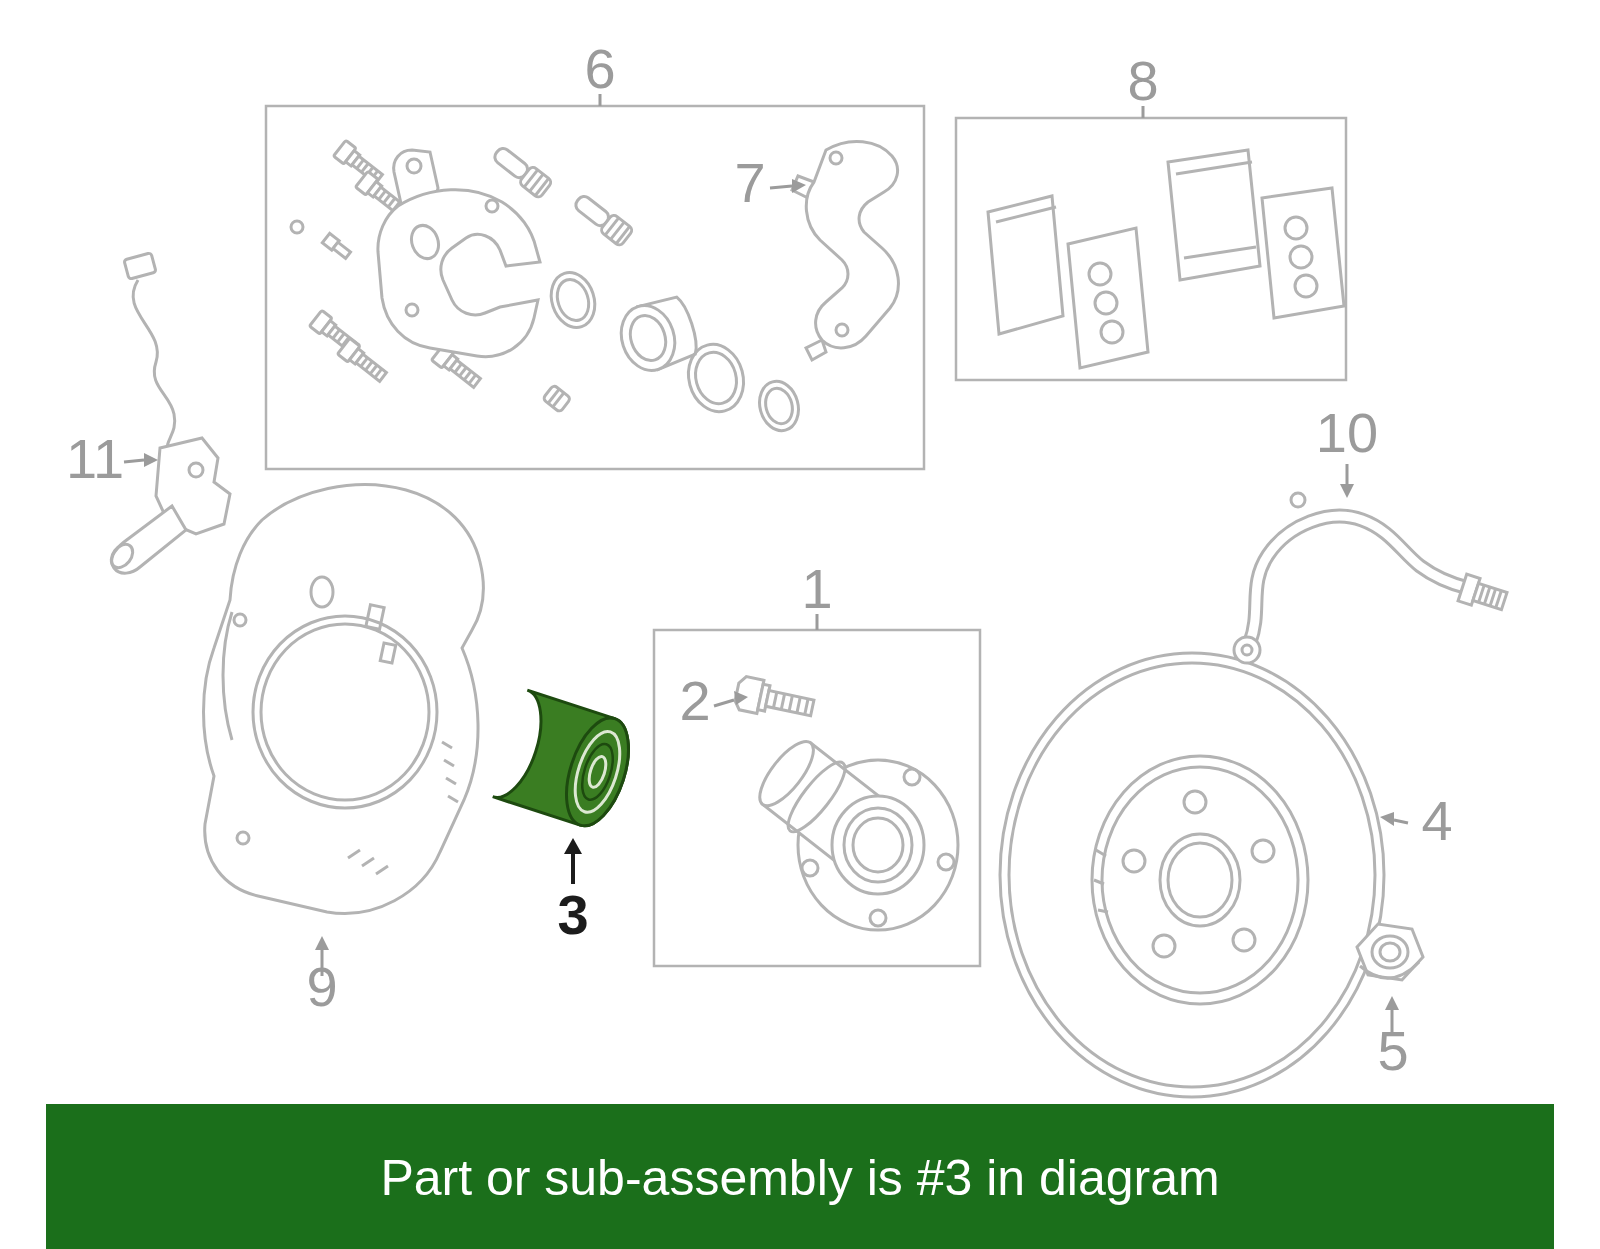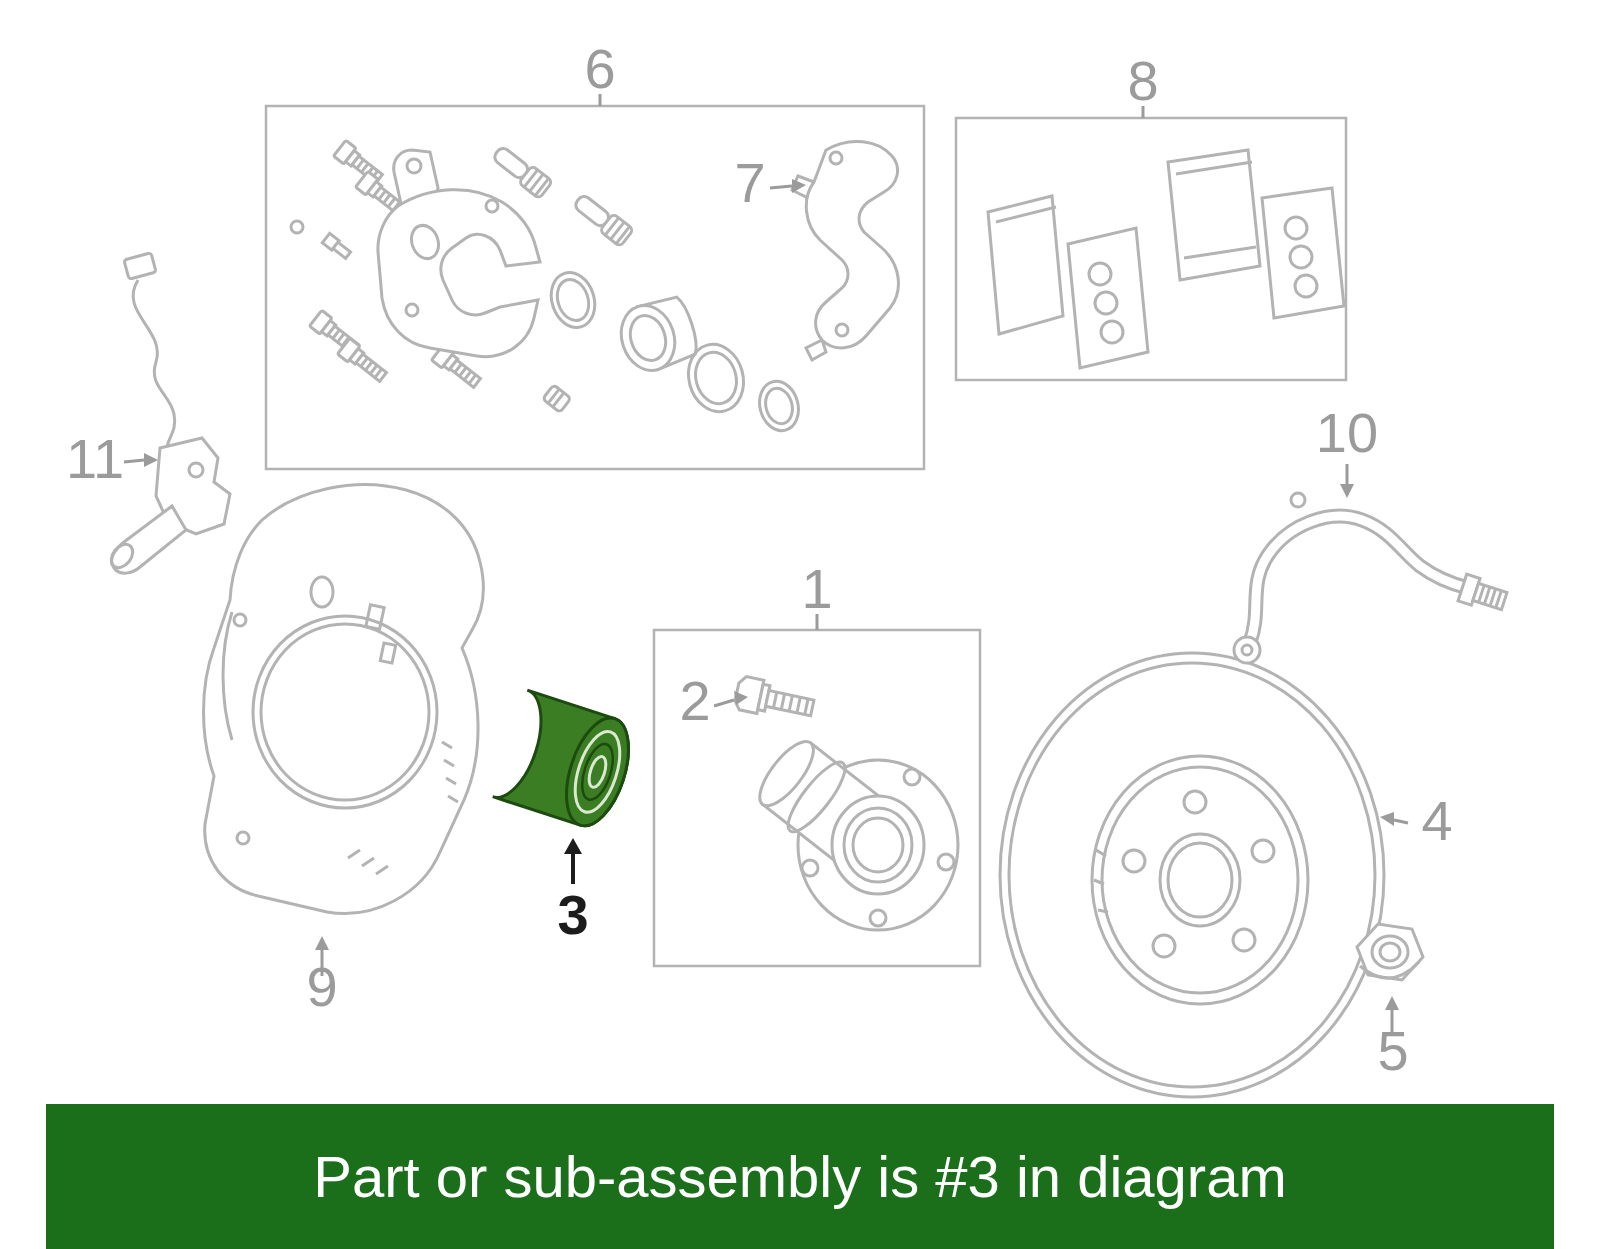--- a/index.html
+++ b/index.html
@@ -10,21 +10,21 @@
   .wh{fill:#ffffff;stroke:#b3b3b3;stroke-width:3;}
   .bx{fill:none;stroke:#b3b3b3;stroke-width:2.5;}
   text{font-family:"Liberation Sans",sans-serif;font-size:56px;fill:#9b9b9b;text-anchor:middle;}
   text.dark{fill:#1c1c1c;font-weight:bold;}
   .lead{stroke:#9b9b9b;stroke-width:3;fill:none;}
   .leadhead{fill:#9b9b9b;stroke:none;}
   .dlead{stroke:#1c1c1c;stroke-width:4;fill:none;}
   .dleadhead{fill:#1c1c1c;stroke:none;}
   .banner{position:absolute;left:46px;right:46px;top:1104px;bottom:0;background:#1b6f1b;
           color:#fff;display:flex;flex-direction:row;align-items:center;justify-content:center;
-          padding-top:2px;font-size:58px;line-height:1.28;text-align:center;}
+          padding-top:2px;font-size:50px;line-height:1.28;text-align:center;}
 </style>
 </head>
 <body>
 
 <div class="stage">
 
 <svg width="1600" height="1104" viewBox="0 0 1600 1104">
   <defs>
     <g id="bolt" class="wh">
       <rect x="-3" y="-10" width="13" height="20" rx="2"></rect>

